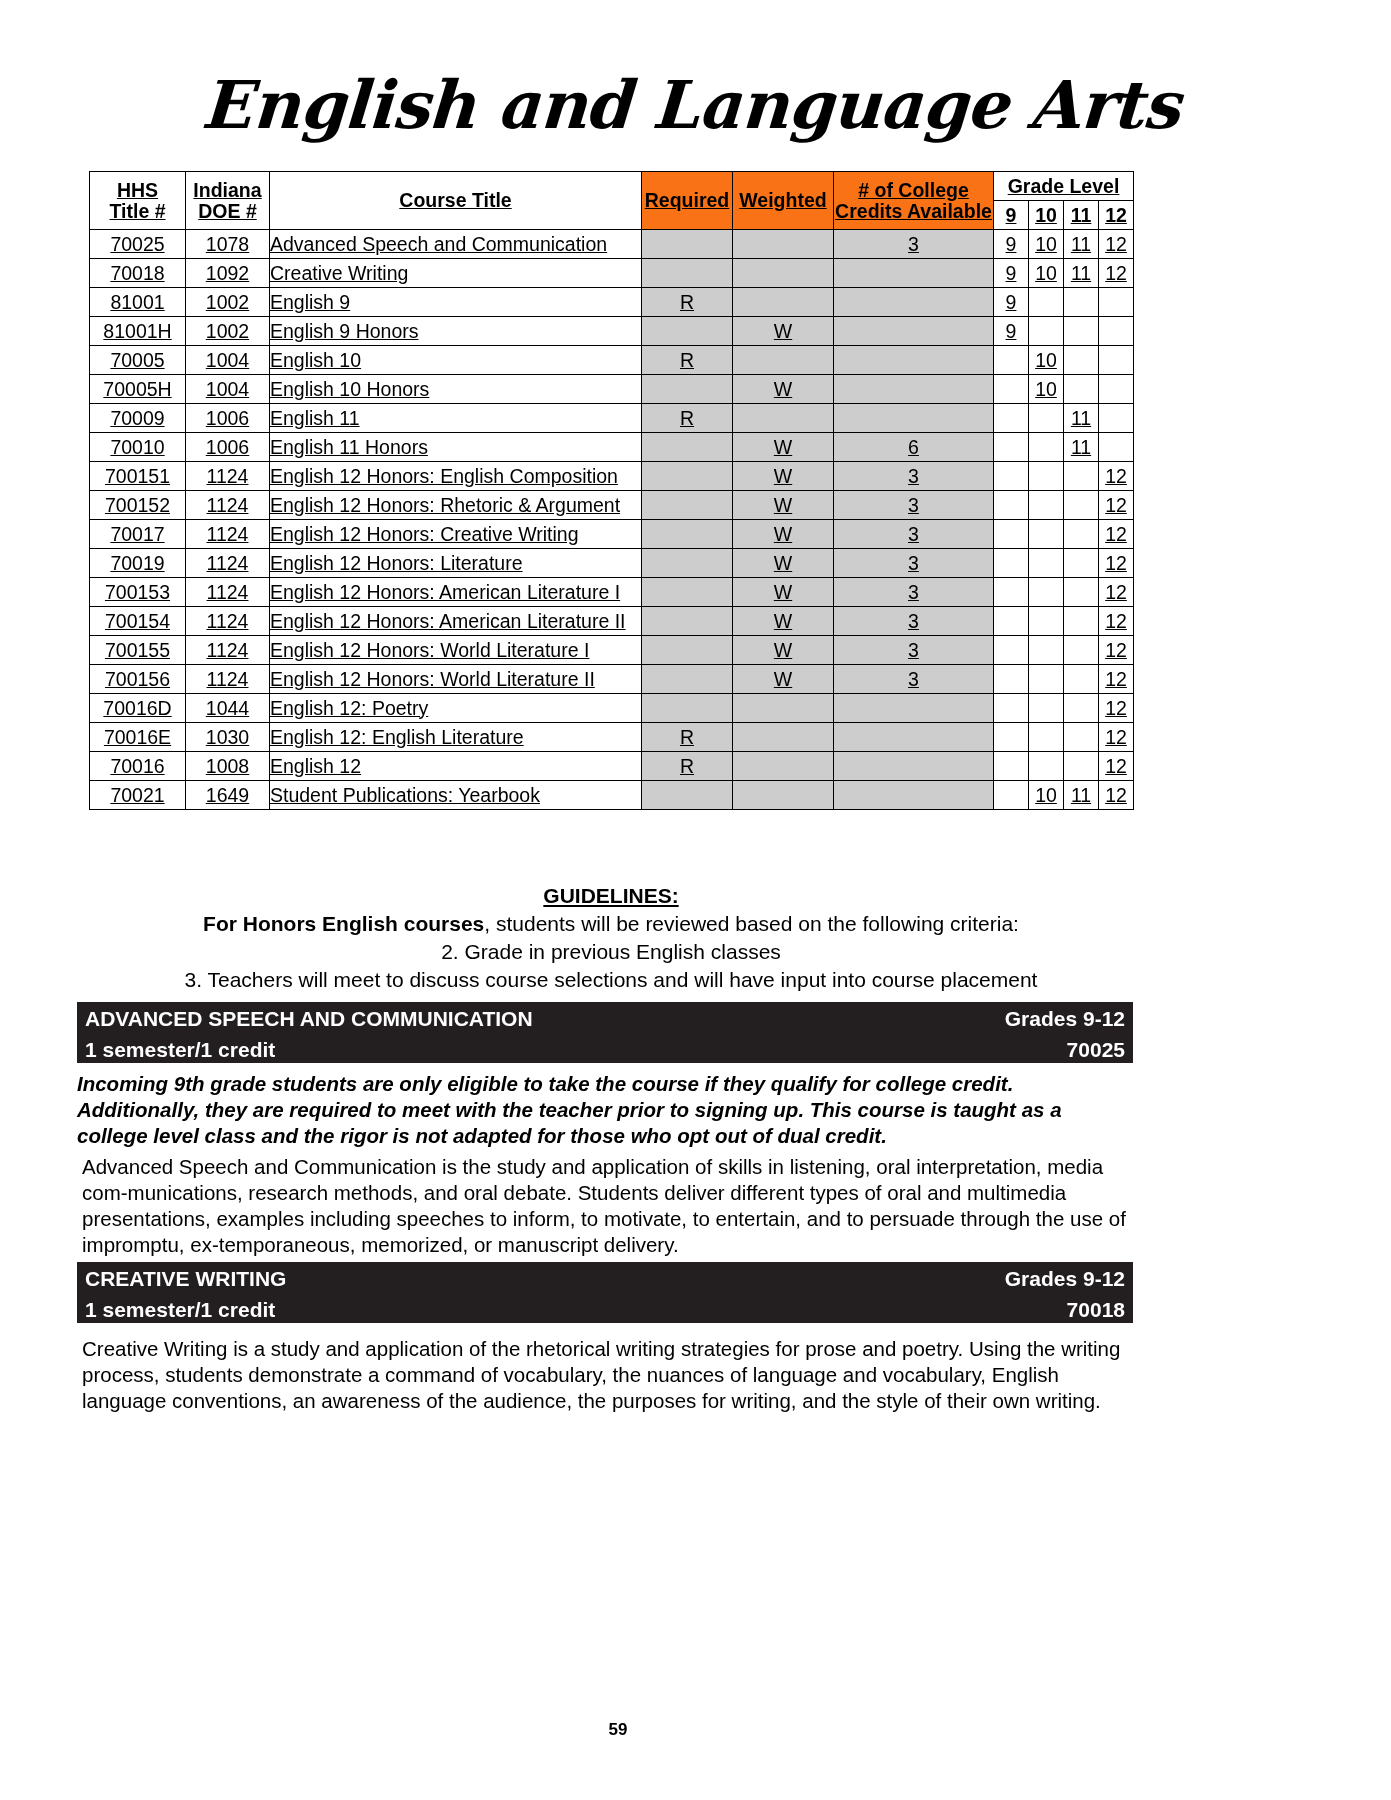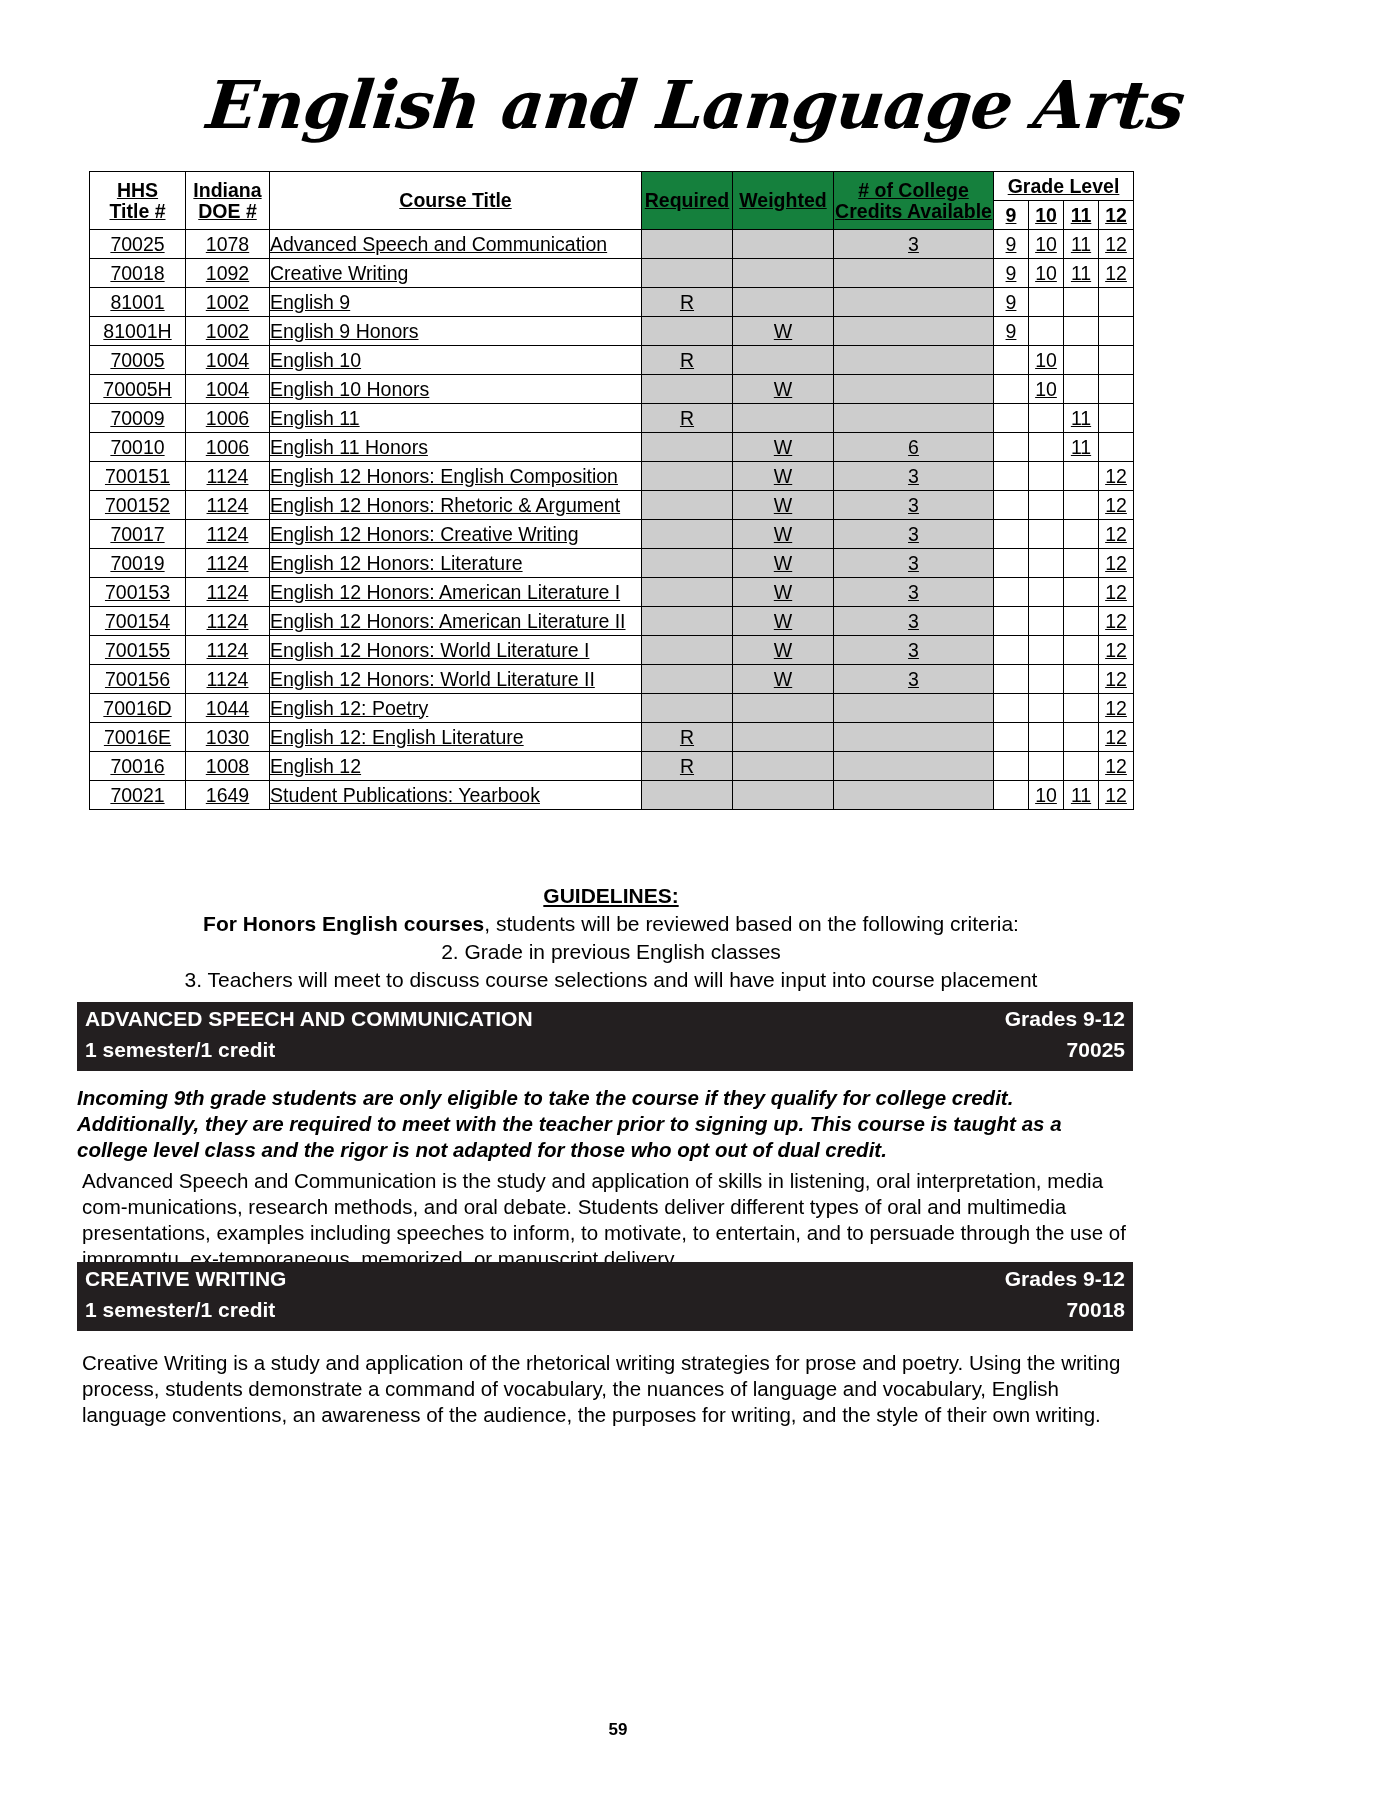--- a/index.html
+++ b/index.html
@@ -66,21 +66,21 @@
     height: 29px;
     vertical-align: middle;
     box-sizing: border-box;
   }
   table.courses thead th {
     font-weight: 700;
     text-align: center;
     line-height: 1.06;
     font-size: 19.5px;
   }
-  .sh { background: #15803d; }
+  .sh { background: #f97316; }
   .hdr-plain { background: #ffffff; }
 
   td.num, td.ctr { text-align: center; }
   td.title {
     text-align: left;
     padding-left: 5px;
     white-space: nowrap;
   }
   td.grade { text-align: center; background: #ffffff; }
   td.shcell { background: #cdcdcd; text-align: center; }
@@ -108,25 +108,25 @@
     background: #231f20;
     color: #ffffff;
     font-weight: 700;
     font-size: 21px;
     padding: 5px 8px 5px 8px;
     display: flex;
     justify-content: space-between;
     align-items: baseline;
     box-sizing: border-box;
   }
-  .cb-bar.row2 { padding-top: 2px; padding-bottom: 9px; }
+  .cb-bar.row2 { padding-top: 2px; padding-bottom: 1px; }
   .cb-body {
     font-size: 20.5px;
     line-height: 1.265;
-    padding-top: 14px;
+    padding-top: 8px;
     text-align: left;
   }
   .cb-ital {
     font-style: italic;
     font-weight: 700;
     margin: 0 0 1px 0;
   }
   .cb-para { margin: 5px; }
   .cb-ivy { margin-top: 14px; }
   .cb-ivy b { font-style: italic; }

